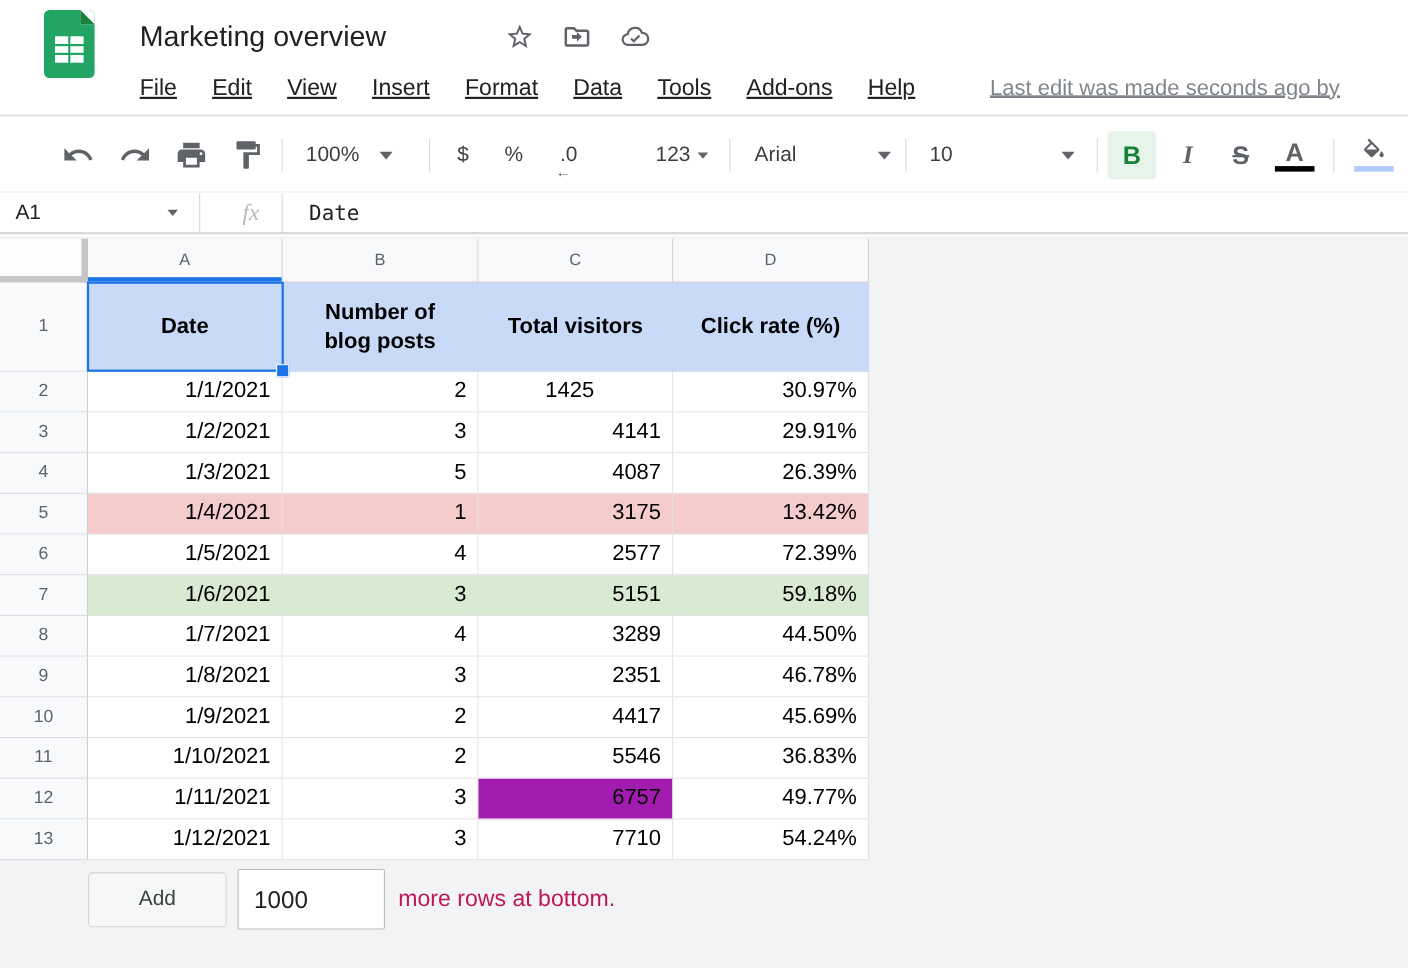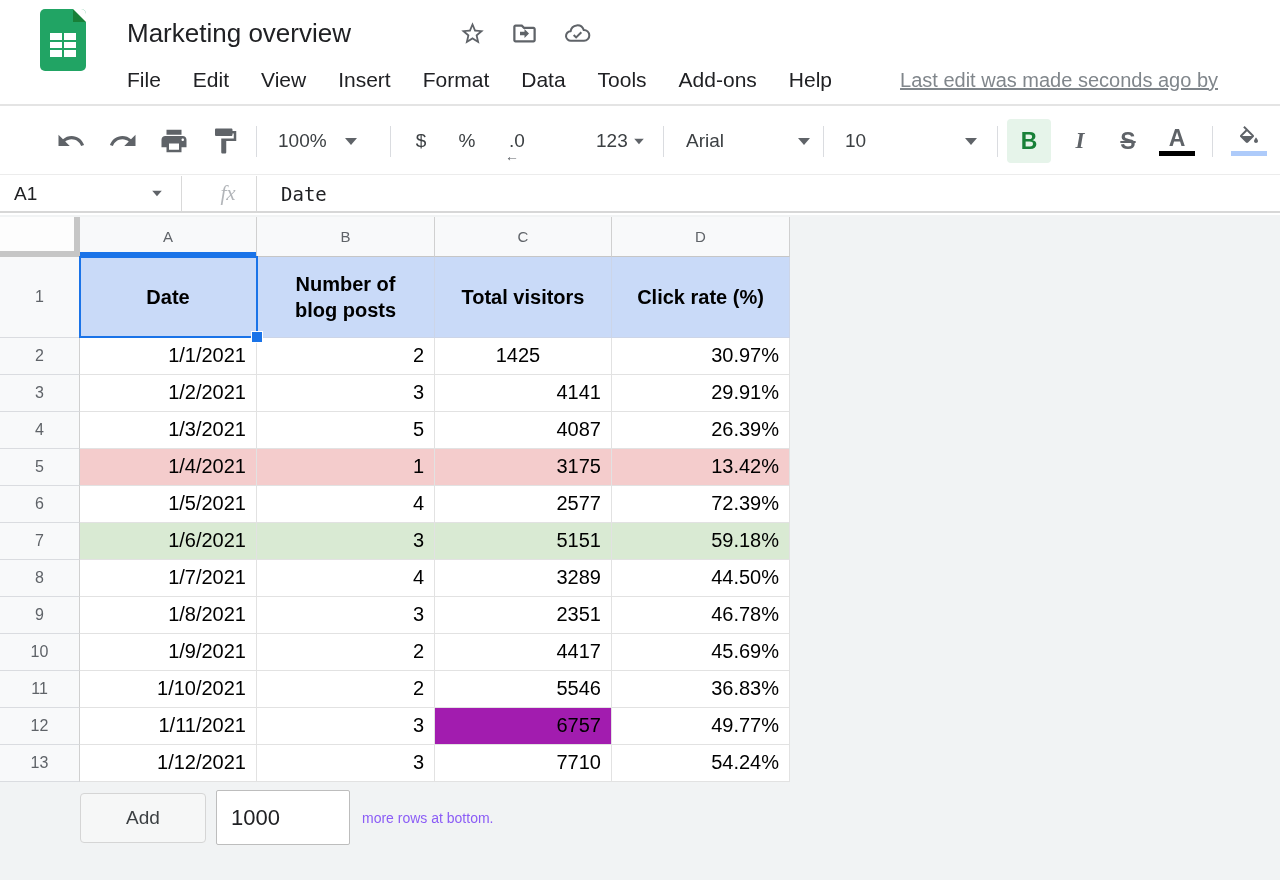--- a/index.html
+++ b/index.html
@@ -13,21 +13,21 @@
     background:#21a464; border-radius:5px; }
   .logo .fold-notch { position:absolute; right:0; top:0; width:13px; height:13px; background:#fff; border-top-right-radius:5px; }
   .logo .fold { position:absolute; right:0; top:0; width:0; height:0;
     border-bottom:13px solid #188038; border-right:13px solid transparent; }
   .logo .glyph { position:absolute; left:10px; top:24px; width:26px; height:24px;
     display:grid; grid-template-columns:1fr 1fr; grid-template-rows:1fr 1fr 1fr; gap:2px; }
   .logo .glyph div { background:#fff; }
   .doc-title { position:absolute; left:127px; top:16px; font-size:26px; line-height:34px; color:#202124; }
   .title-icon { position:absolute; top:18px; width:30px; height:30px; display:flex; align-items:center; justify-content:center; color:#5f6368; cursor:pointer; }
   .title-icon svg { width:27px; height:27px; }
-  .menu-row { position:absolute; left:127px; top:62px; height:36px; display:flex; align-items:center; gap:32px; font-size:21px; white-space:nowrap; }
+  .menu-row { position:absolute; left:127px; top:62px; height:36px; display:flex; align-items:center; gap:32px; font-size:21px; white-space:nowrap;text-decoration:underline; }
   .menu-item { cursor:pointer; color:#202124; }
   .last-edit { margin-left:36px; font-size:20px; color:#80868b; text-decoration:underline; cursor:pointer; }
 
   
   .toolbar { position:absolute; left:0; top:108px; width:1280px; height:67px; background:#fff; border-bottom:1px solid #ececec; }
   .tb { position:absolute; top:50%; transform:translateY(-50%); display:flex; align-items:center; justify-content:center;
     color:#3c4043; cursor:pointer; }
   .tb svg { width:30px; height:30px; fill:#5f6368; }
   .vdiv { position:absolute; top:18px; width:1px; height:31px; background:#dadce0; }
   .tb-text { font-size:19px; color:#3c4043; }
@@ -75,21 +75,21 @@
     border:2px solid #1a73e8; pointer-events:none; }
   .fill-handle { position:absolute; right:-7px; bottom:-7px; width:12px; height:12px;
     background:#1a73e8; border:1px solid #fff; pointer-events:auto; cursor:crosshair; }
 
   
   .footer-controls { position:absolute; left:80px; top:575px; display:flex; align-items:center; }
   .add-btn { width:126px; height:50px; background:#f6f7f7; border:1px solid #d5d5d5; border-radius:4px;
     display:flex; align-items:center; justify-content:center; font-size:19px; color:#3c4043; cursor:pointer; }
   .rows-input { margin-left:10px; width:134px; height:55px; background:#fff; border:1px solid #bdbdbd; border-radius:2px;
     font-size:22px; padding-left:14px; font-family:"Liberation Sans","DejaVu Sans",sans-serif; color:#202124; }
-  .rows-label { margin-left:12px; font-size:14px; color:#8b5cf6; }
+  .rows-label { margin-left:12px; font-size:21px; color:#be185d; }
 </style>
 </head>
 <body>
 
 <div class="app-header">
   <div class="logo">
     <div class="fold-notch"></div>
     <div class="fold"></div>
     <div class="glyph">
         <div></div>

